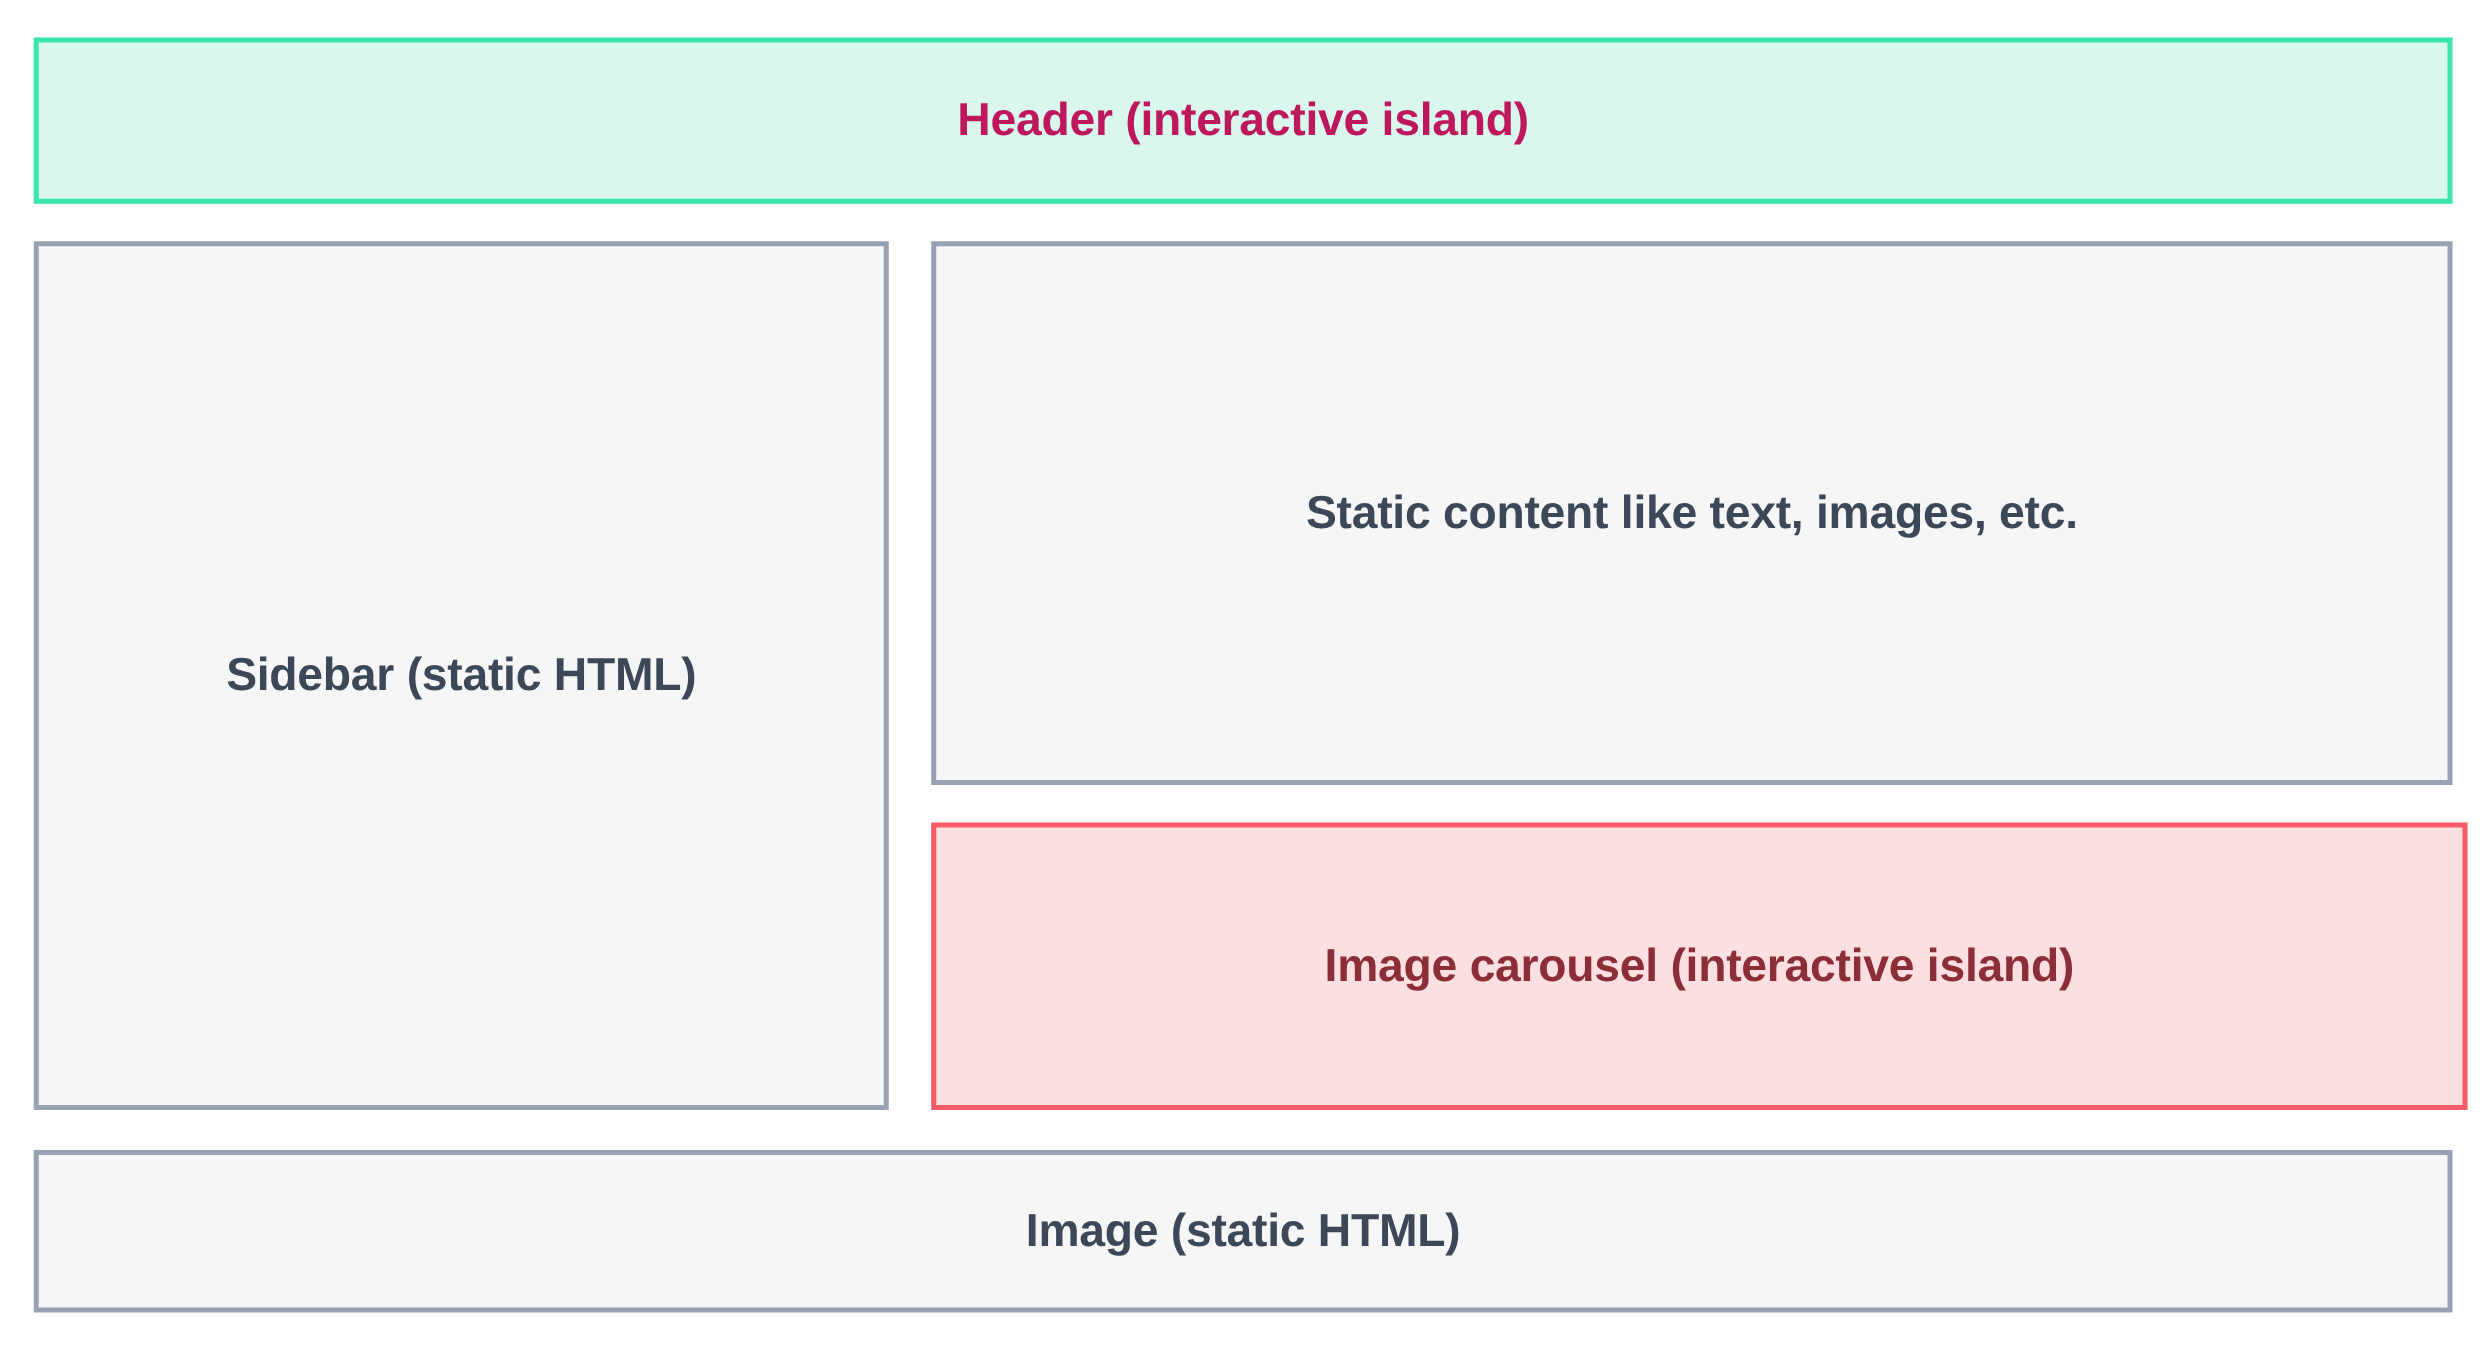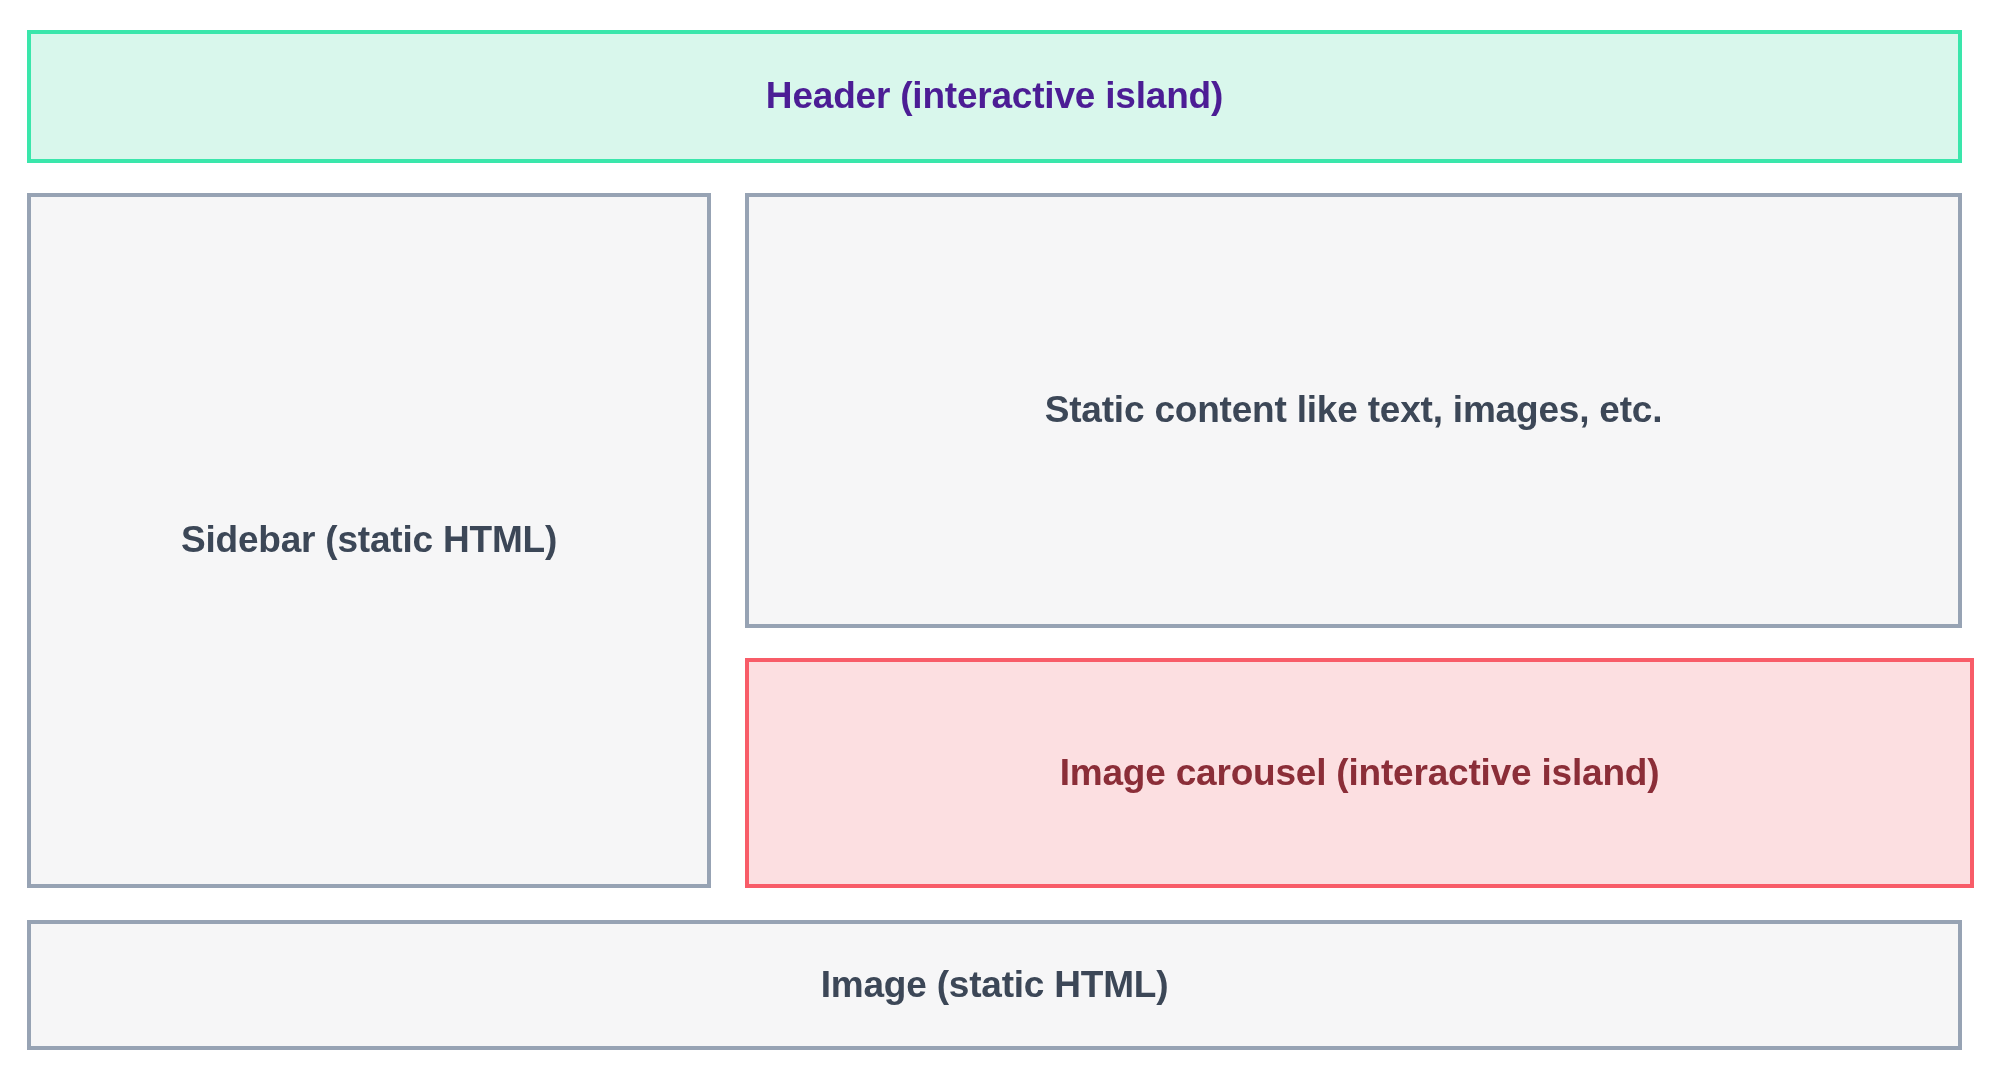--- a/index.html
+++ b/index.html
@@ -47,21 +47,21 @@
   .box--static .box-label {
     color: #3c4757;
   }
 
   
   .box--island-green {
     background: #d9f7ec;
     border: 4px solid #3ae6ab;
   }
   .box--island-green .box-label {
-    color: #4c1d95;
+    color: #be185d;
   }
 
   
   .box--island-red {
     background: #fcdfe1;
     border: 4px solid #f85c68;
   }
   .box--island-red .box-label {
     color: #8b2e38;
   }

